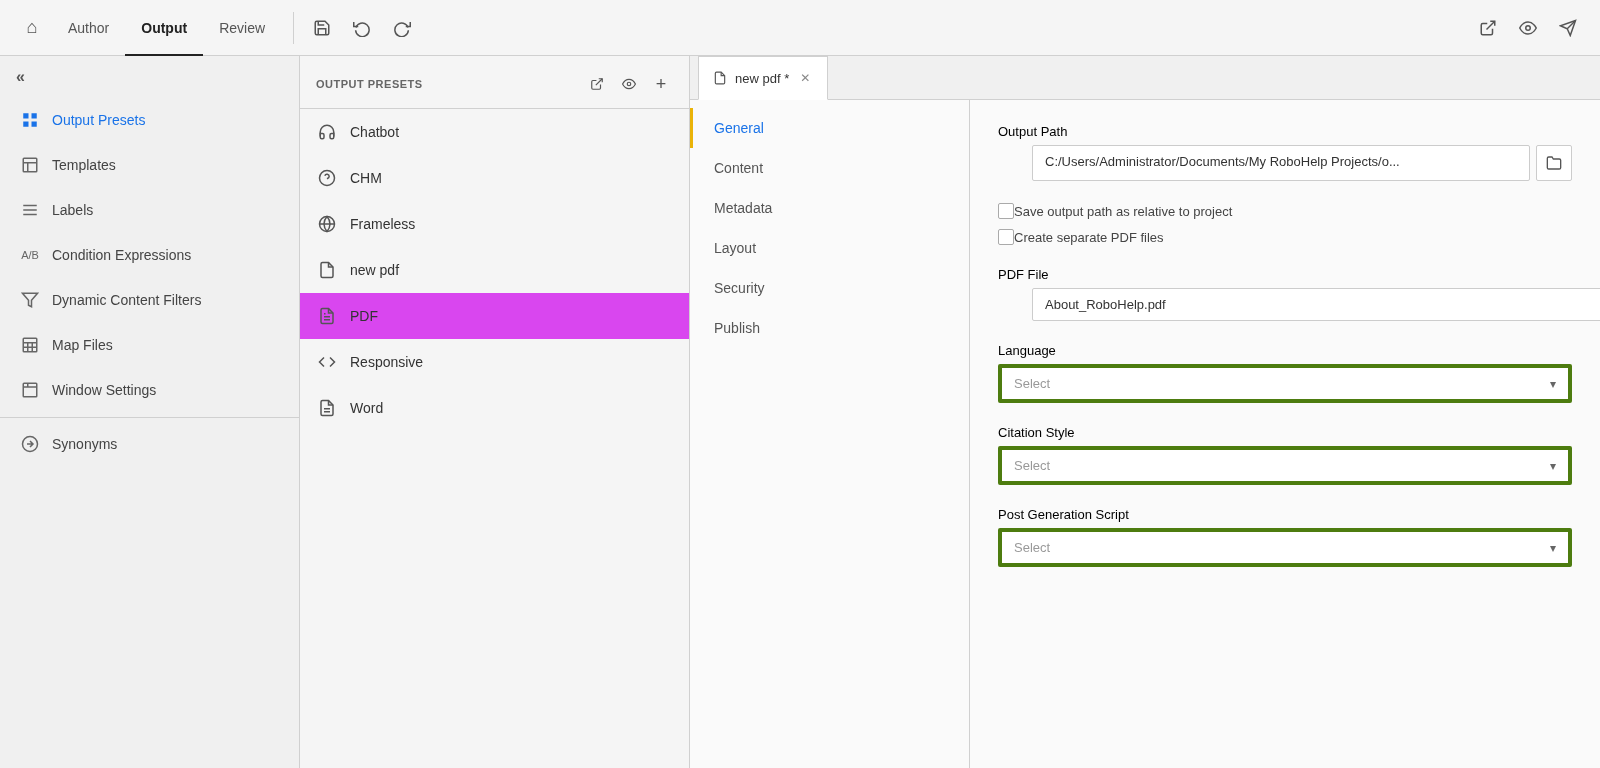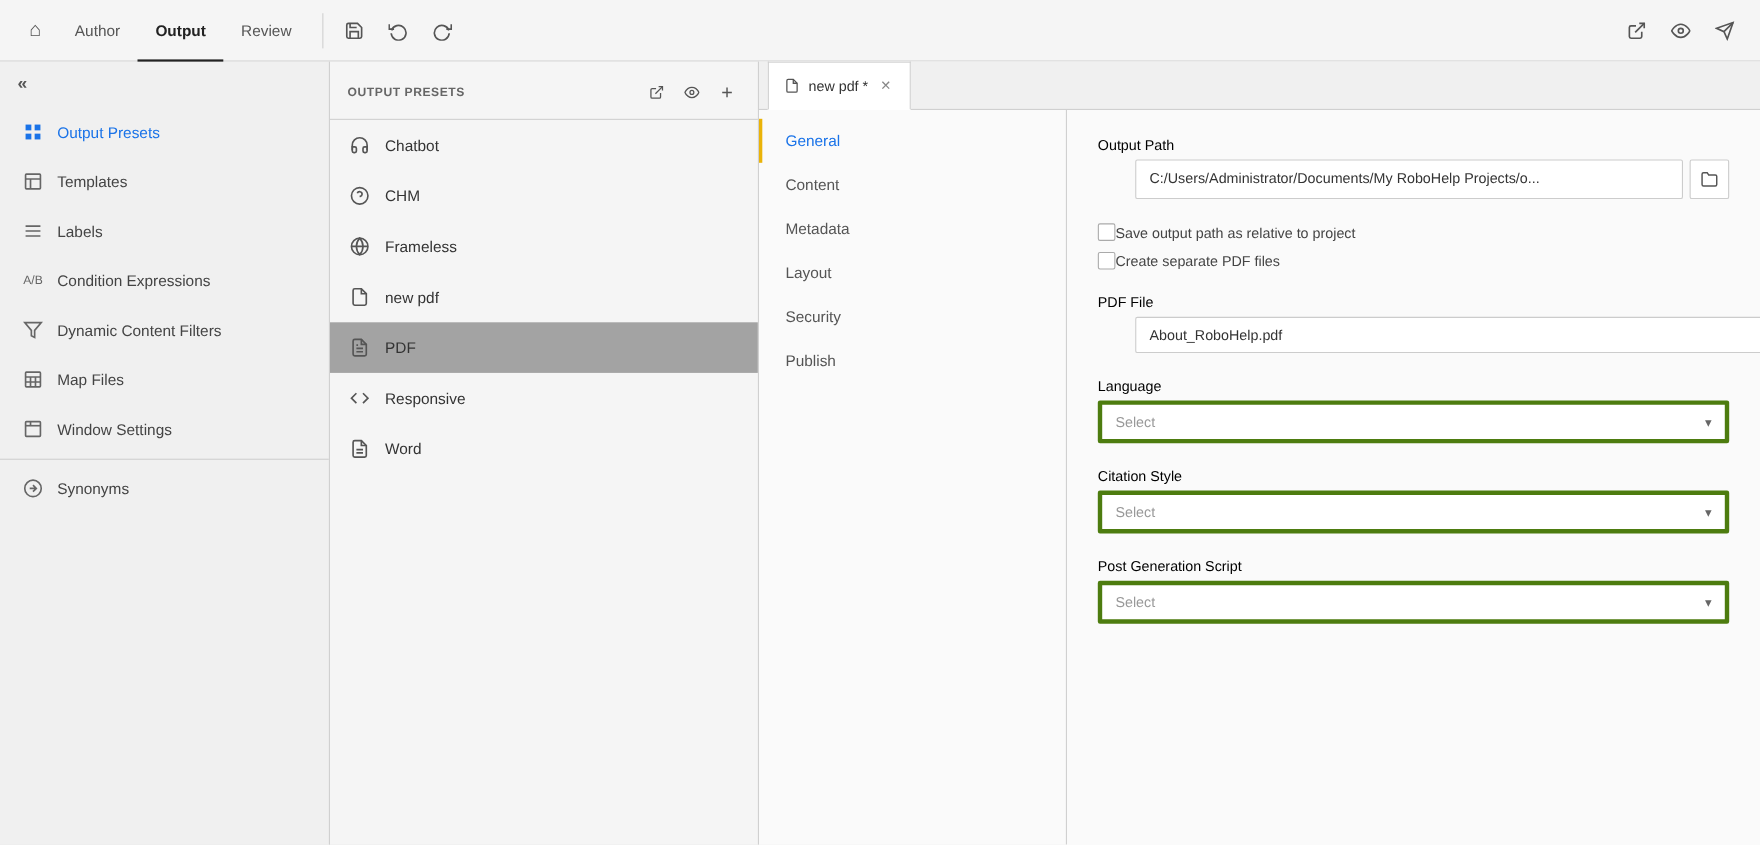--- a/index.html
+++ b/index.html
@@ -190,21 +190,21 @@
     }
     .preset-item {
       display: flex;
       align-items: center;
       gap: 12px;
       padding: 12px 16px;
       cursor: pointer;
       color: #444;
     }
     .preset-item.active {
-      background: #a3a3a3;
+      background: #d946ef;
     }
     .preset-icon {
       width: 22px;
       height: 22px;
       display: flex;
       align-items: center;
       justify-content: center;
       font-size: 16px;
       flex-shrink: 0;
       color: #555;

